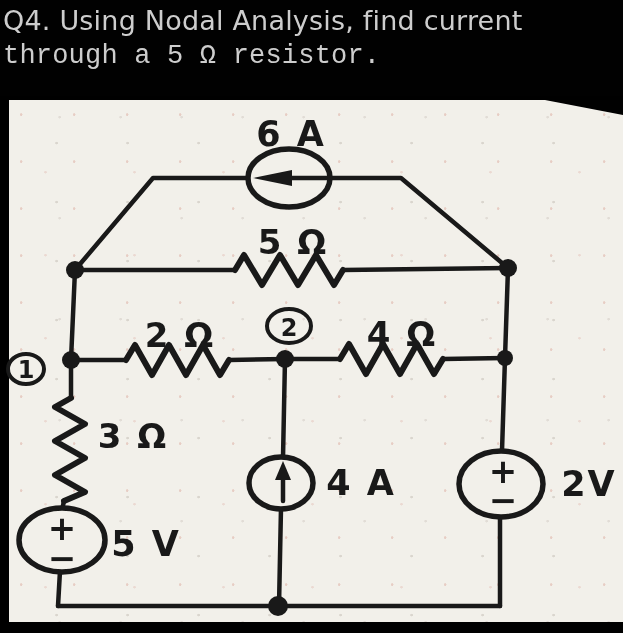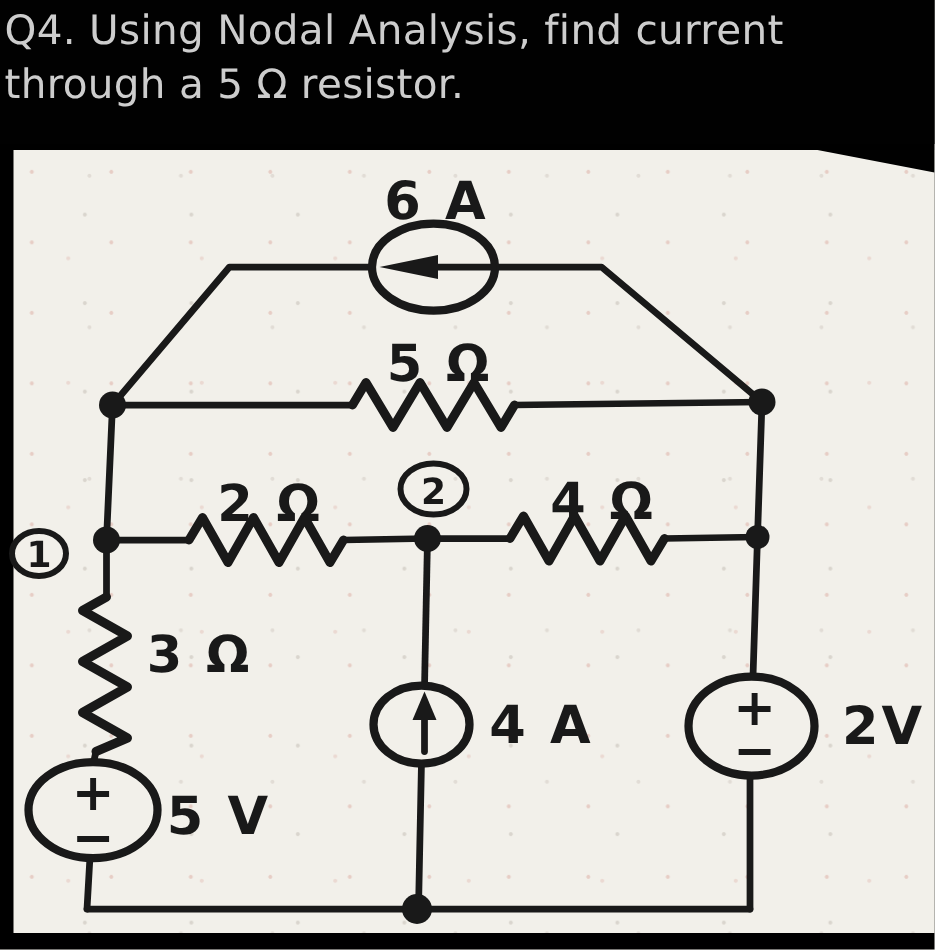--- a/index.html
+++ b/index.html
@@ -10,21 +10,21 @@
   }
   .header{
     position:absolute;left:0;top:0;width:623px;height:96px;
     background:#010101;color:#c9c9c9;
   }
   .header .q-line{
     position:absolute;left:3px;white-space:nowrap;
     font-size:27px;letter-spacing:.2px;color:#cdcdcd;
   }
   .header .q-line.l1{top:5px;}
-  .header .q-line.l2{top:41px;}
+  .header .q-line.l2{top:41px;font-family:Liberation Mono, monospace;}
   .paper{
     position:absolute;left:9px;top:100px;width:614px;height:522px;
     background-color:#f2f0ea;
     background-image:
       radial-gradient(circle at 23% 31%, rgba(205,125,112,.30) 0 1px, transparent 1.6px),
       radial-gradient(circle at 67% 73%, rgba(130,118,104,.22) 0 1px, transparent 1.6px),
       radial-gradient(circle at 41% 87%, rgba(205,125,112,.20) 0 1px, transparent 1.6px),
       radial-gradient(circle at 83% 17%, rgba(150,130,120,.18) 0 1px, transparent 1.6px);
     background-size:53px 47px,71px 59px,89px 83px,61px 101px;
   }

